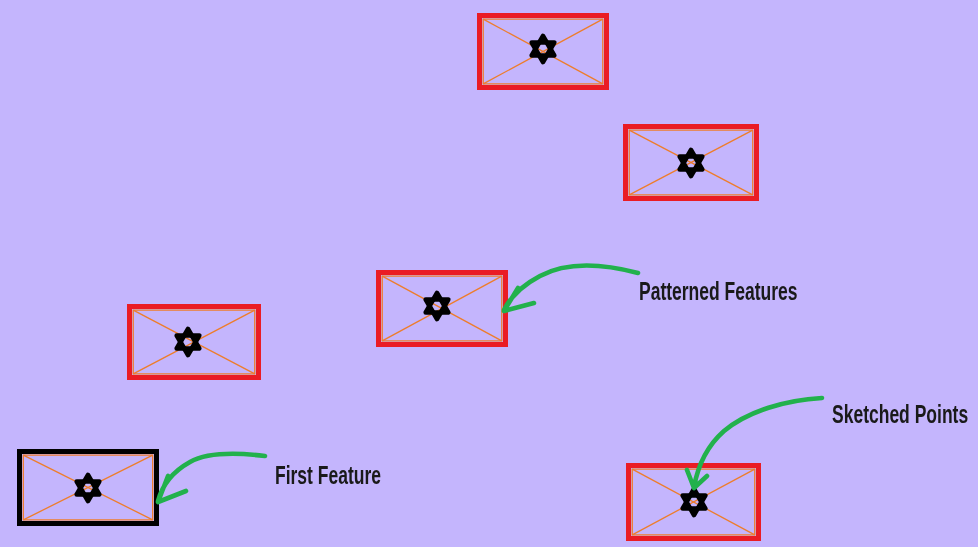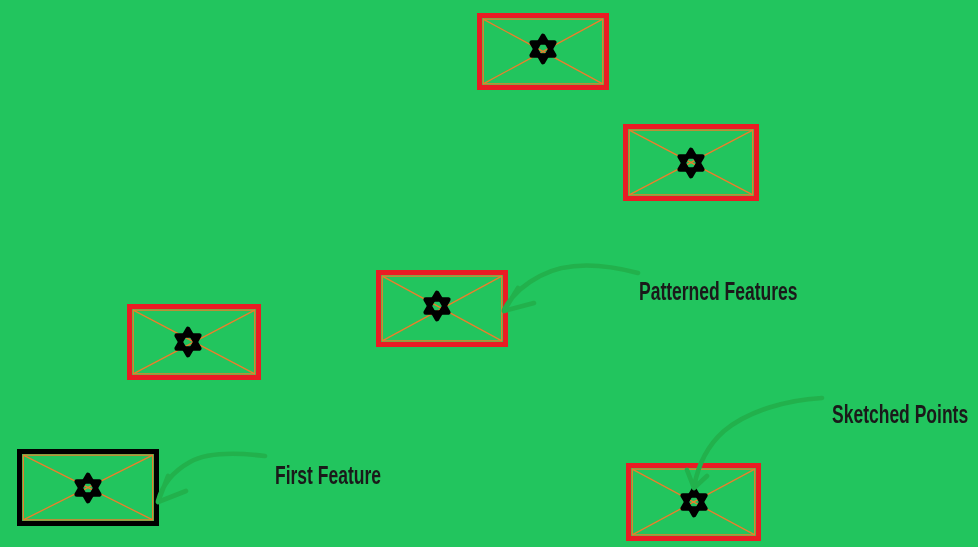--- a/index.html
+++ b/index.html
@@ -30,21 +30,21 @@
   }
   .label{
     position:absolute;font-weight:700;font-size:25px;line-height:1.05;
     color:var(--ink,#1a1a1a);white-space:nowrap;
     transform:scaleX(.7);transform-origin:0 0;letter-spacing:0;
   }
 </style>
 </head>
 <body>
 
-<div class="stage" style="width: 978px; height: 547px; background: #22c55e;">
+<div class="stage" style="width: 978px; height: 547px; background: #c4b5fd;">
     <div class="feature" style="left: 626px; top: 463px; width: 135px; height: 78px; border-color: var(--red);">
     <svg class="cross" viewBox="0 0 100 60" preserveAspectRatio="none" aria-hidden="true">
       <rect x="1" y="1" width="98" height="58" vector-effect="non-scaling-stroke"></rect>
       <line x1="1" y1="1" x2="99" y2="59" vector-effect="non-scaling-stroke"></line>
       <line x1="99" y1="1" x2="1" y2="59" vector-effect="non-scaling-stroke"></line>
     </svg>
     <svg class="star" width="34" height="36" viewBox="-17 -18 34 36" aria-hidden="true" style="transform: translate(calc(-50% + 0px), calc(-50% + 0px));">
       <path d="M 0 -13 L 11.3 6.5 L -11.3 6.5 Z"></path>
       <path d="M 0 13 L 11.3 -6.5 L -11.3 -6.5 Z"></path>
     </svg>

